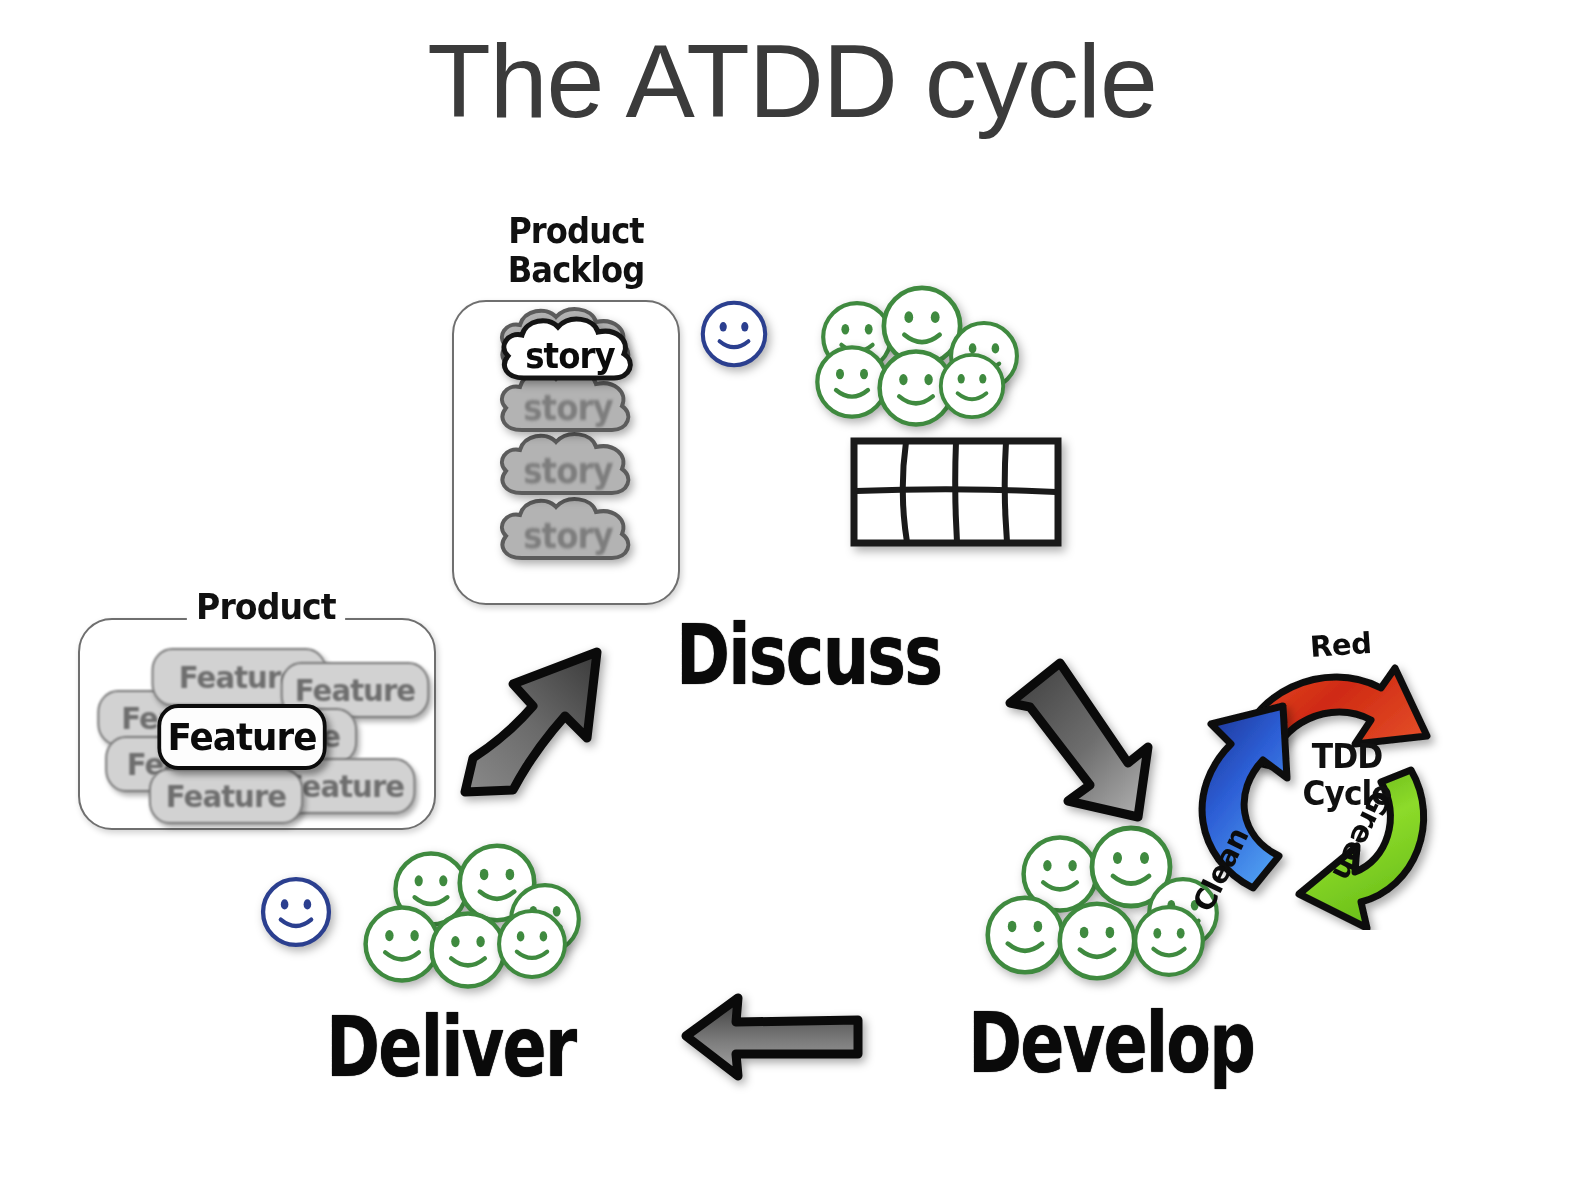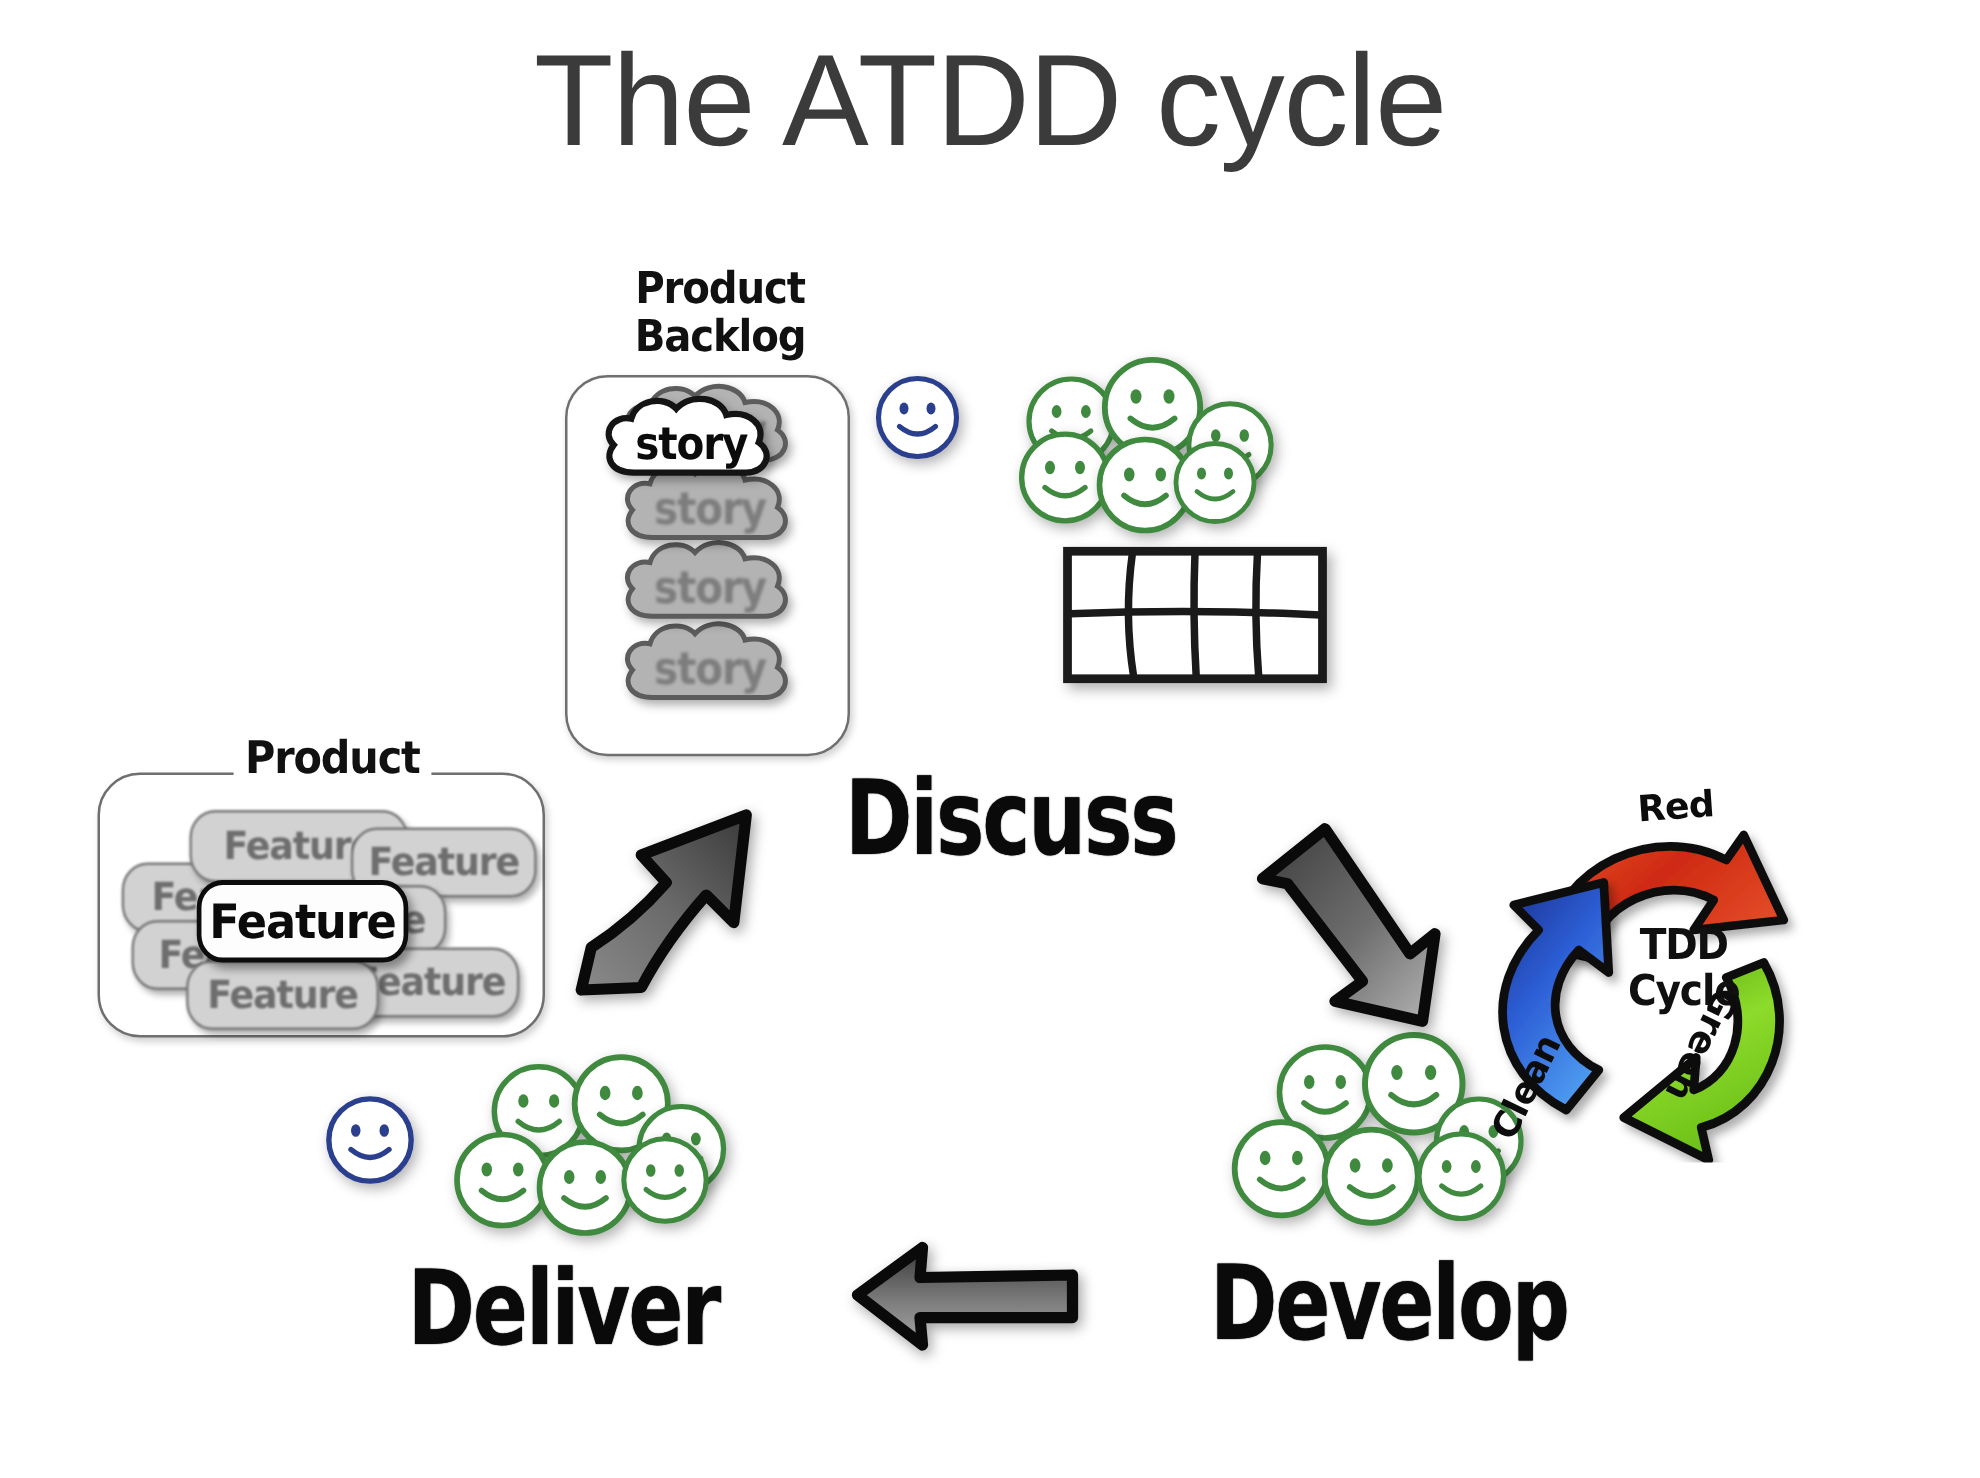--- a/index.html
+++ b/index.html
@@ -159,21 +159,21 @@
         <path d="M34 68 C16 68 10 56 18 46 C8 36 18 22 32 25 C36 10 58 6 68 17 C80 4 104 8 108 22 C126 18 140 30 134 44 C146 52 140 68 124 68 Z" fill="#b3b3b3" stroke="#5c5c5c" stroke-width="4"></path>
       </svg>
     <div class="ctext">story</div>
   </div>
   <div class="cloud faded" style="left:488px;top:300px;">
     <svg viewBox="0 0 160 90">
         <path d="M34 68 C16 68 10 56 18 46 C8 36 18 22 32 25 C36 10 58 6 68 17 C80 4 104 8 108 22 C126 18 140 30 134 44 C146 52 140 68 124 68 Z" fill="#b3b3b3" stroke="#5c5c5c" stroke-width="4"></path>
       </svg>
     <div class="ctext">story</div>
   </div>
-  <div class="cloud top" style="left:473px;top:310px;z-index:3;text-decoration:underline;">
+  <div class="cloud top" style="left:490px;top:310px;z-index:3;text-decoration:underline;">
     <svg viewBox="0 0 160 90">
         <path d="M34 68 C16 68 10 56 18 46 C8 36 18 22 32 25 C36 10 58 6 68 17 C80 4 104 8 108 22 C126 18 140 30 134 44 C146 52 140 68 124 68 Z" fill="#ffffff" stroke="#141414" stroke-width="5"></path>
       </svg>
     <div class="ctext">story</div>
   </div>
 
   <div class="smiley" style="left:698px;top:298px;width:72px;height:72px;">
     <svg viewBox="0 0 60 60">
         <circle cx="30" cy="30" r="26" fill="#fff" stroke="#2b3f8f" stroke-width="3.4"></circle>
         <ellipse cx="21" cy="24" rx="3" ry="4" fill="#2b3f8f"></ellipse>

